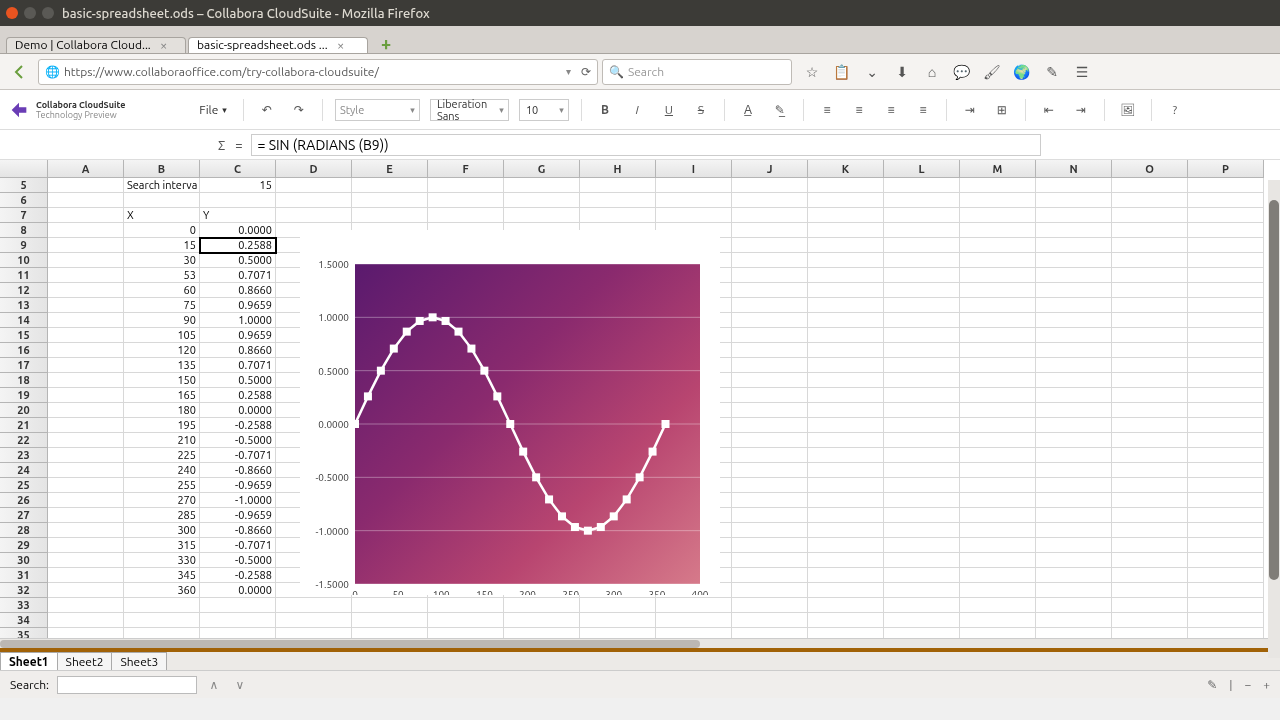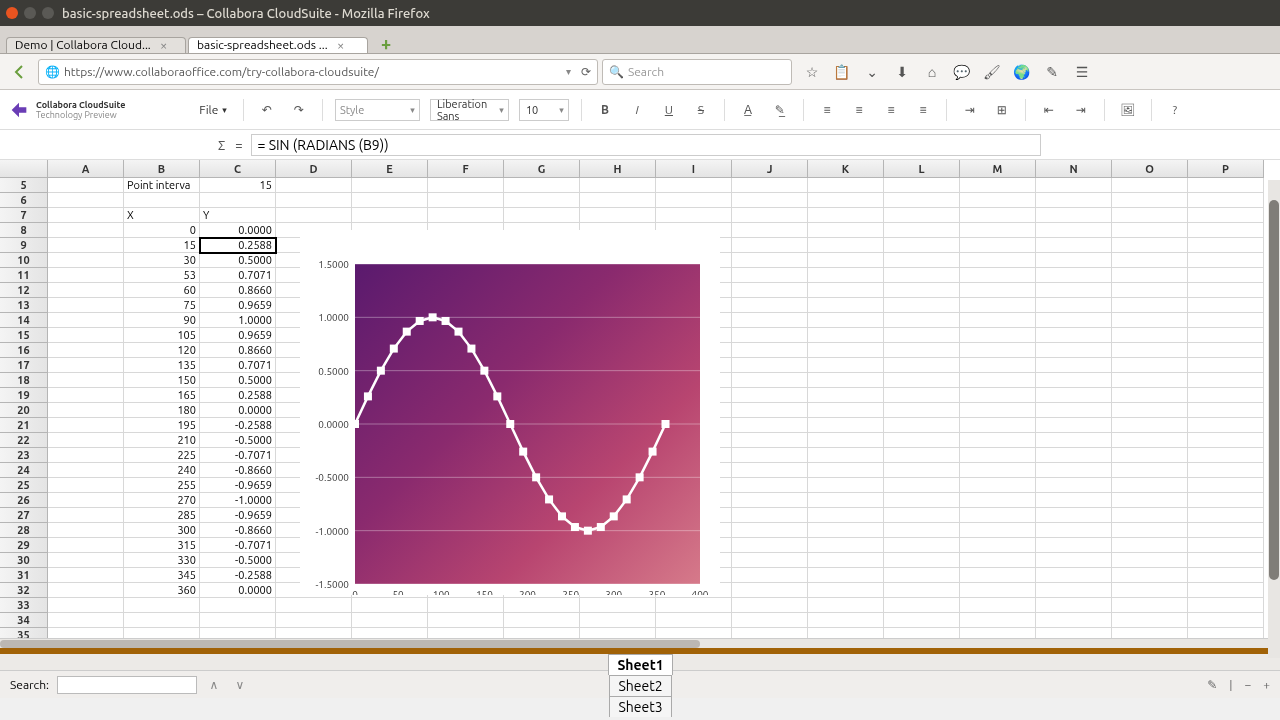--- a/index.html
+++ b/index.html
@@ -54,21 +54,21 @@
 .cell.left { justify-content: flex-start; }
 .cell.sel { outline: 2px solid #000; outline-offset: -1px; z-index: 2; position: relative; }
 
 
 .chart { position: absolute; left: 300px; top: 70px; width: 420px; height: 365px; background: #fff; }
 .chart-title { text-align: center; font-size: 12px; color: #333; padding-top: 4px; }
 .chart-plot { position: absolute; left: 55px; top: 34px; width: 345px; height: 320px; background: linear-gradient(135deg, #5a1a6e 0%, #8a2a6e 40%, #b84570 70%, #d67a8a 100%); }
 .chart svg.axes { position: absolute; left: 0; top: 0; }
 
 
-.sheet-tabs { background: #eceae7; height: 22px; display: flex; align-items: center; border-top: 6px solid #a16207; font-size: 14px; flex-direction: column; }
+.sheet-tabs { background: #eceae7; height: 22px; display: flex; align-items: center; border-top: 4px solid #a16207; font-size: 12px; }
 .sheet-tab { padding: 2px 8px; border: 1px solid #aaa; background: #f5f5f5; border-bottom: none; margin-right: -1px; }
 .sheet-tab.active { background: #fff; font-weight: bold; }
 
 
 .searchbar { background: #f0eeec; height: 28px; display: flex; align-items: center; padding: 8px 10px; gap: 8px; border-top: 1px solid #ccc; font-size: 12px; }
 .searchbar input { width: 140px; height: 18px; border: 1px solid #bbb; padding: 0 4px; background: #fff; }
 .sb-btn { width: 18px; height: 18px; display: flex; align-items: center; justify-content: center; color: #888; }
 .sb-right { margin-left: auto; display: flex; gap: 12px; align-items: center; color: #666; }
 
 .hscroll { height: 10px; background: #e8e6e3; border-top: 1px solid #ccc; position: relative; }
@@ -210,21 +210,21 @@
       <div class="hdr">I</div>
       <div class="hdr">J</div>
       <div class="hdr">K</div>
       <div class="hdr">L</div>
       <div class="hdr">M</div>
       <div class="hdr">N</div>
       <div class="hdr">O</div>
       <div class="hdr">P</div>
       <div class="rowh">5</div>
       <div class="cell"></div>
-      <div class="cell left">Point interva</div>
+      <div class="cell left">Search interva</div>
       <div class="cell">15</div>
       <div class="cell"></div>
       <div class="cell"></div>
       <div class="cell"></div>
       <div class="cell"></div>
       <div class="cell"></div>
       <div class="cell"></div>
       <div class="cell"></div>
       <div class="cell"></div>
       <div class="cell"></div>

